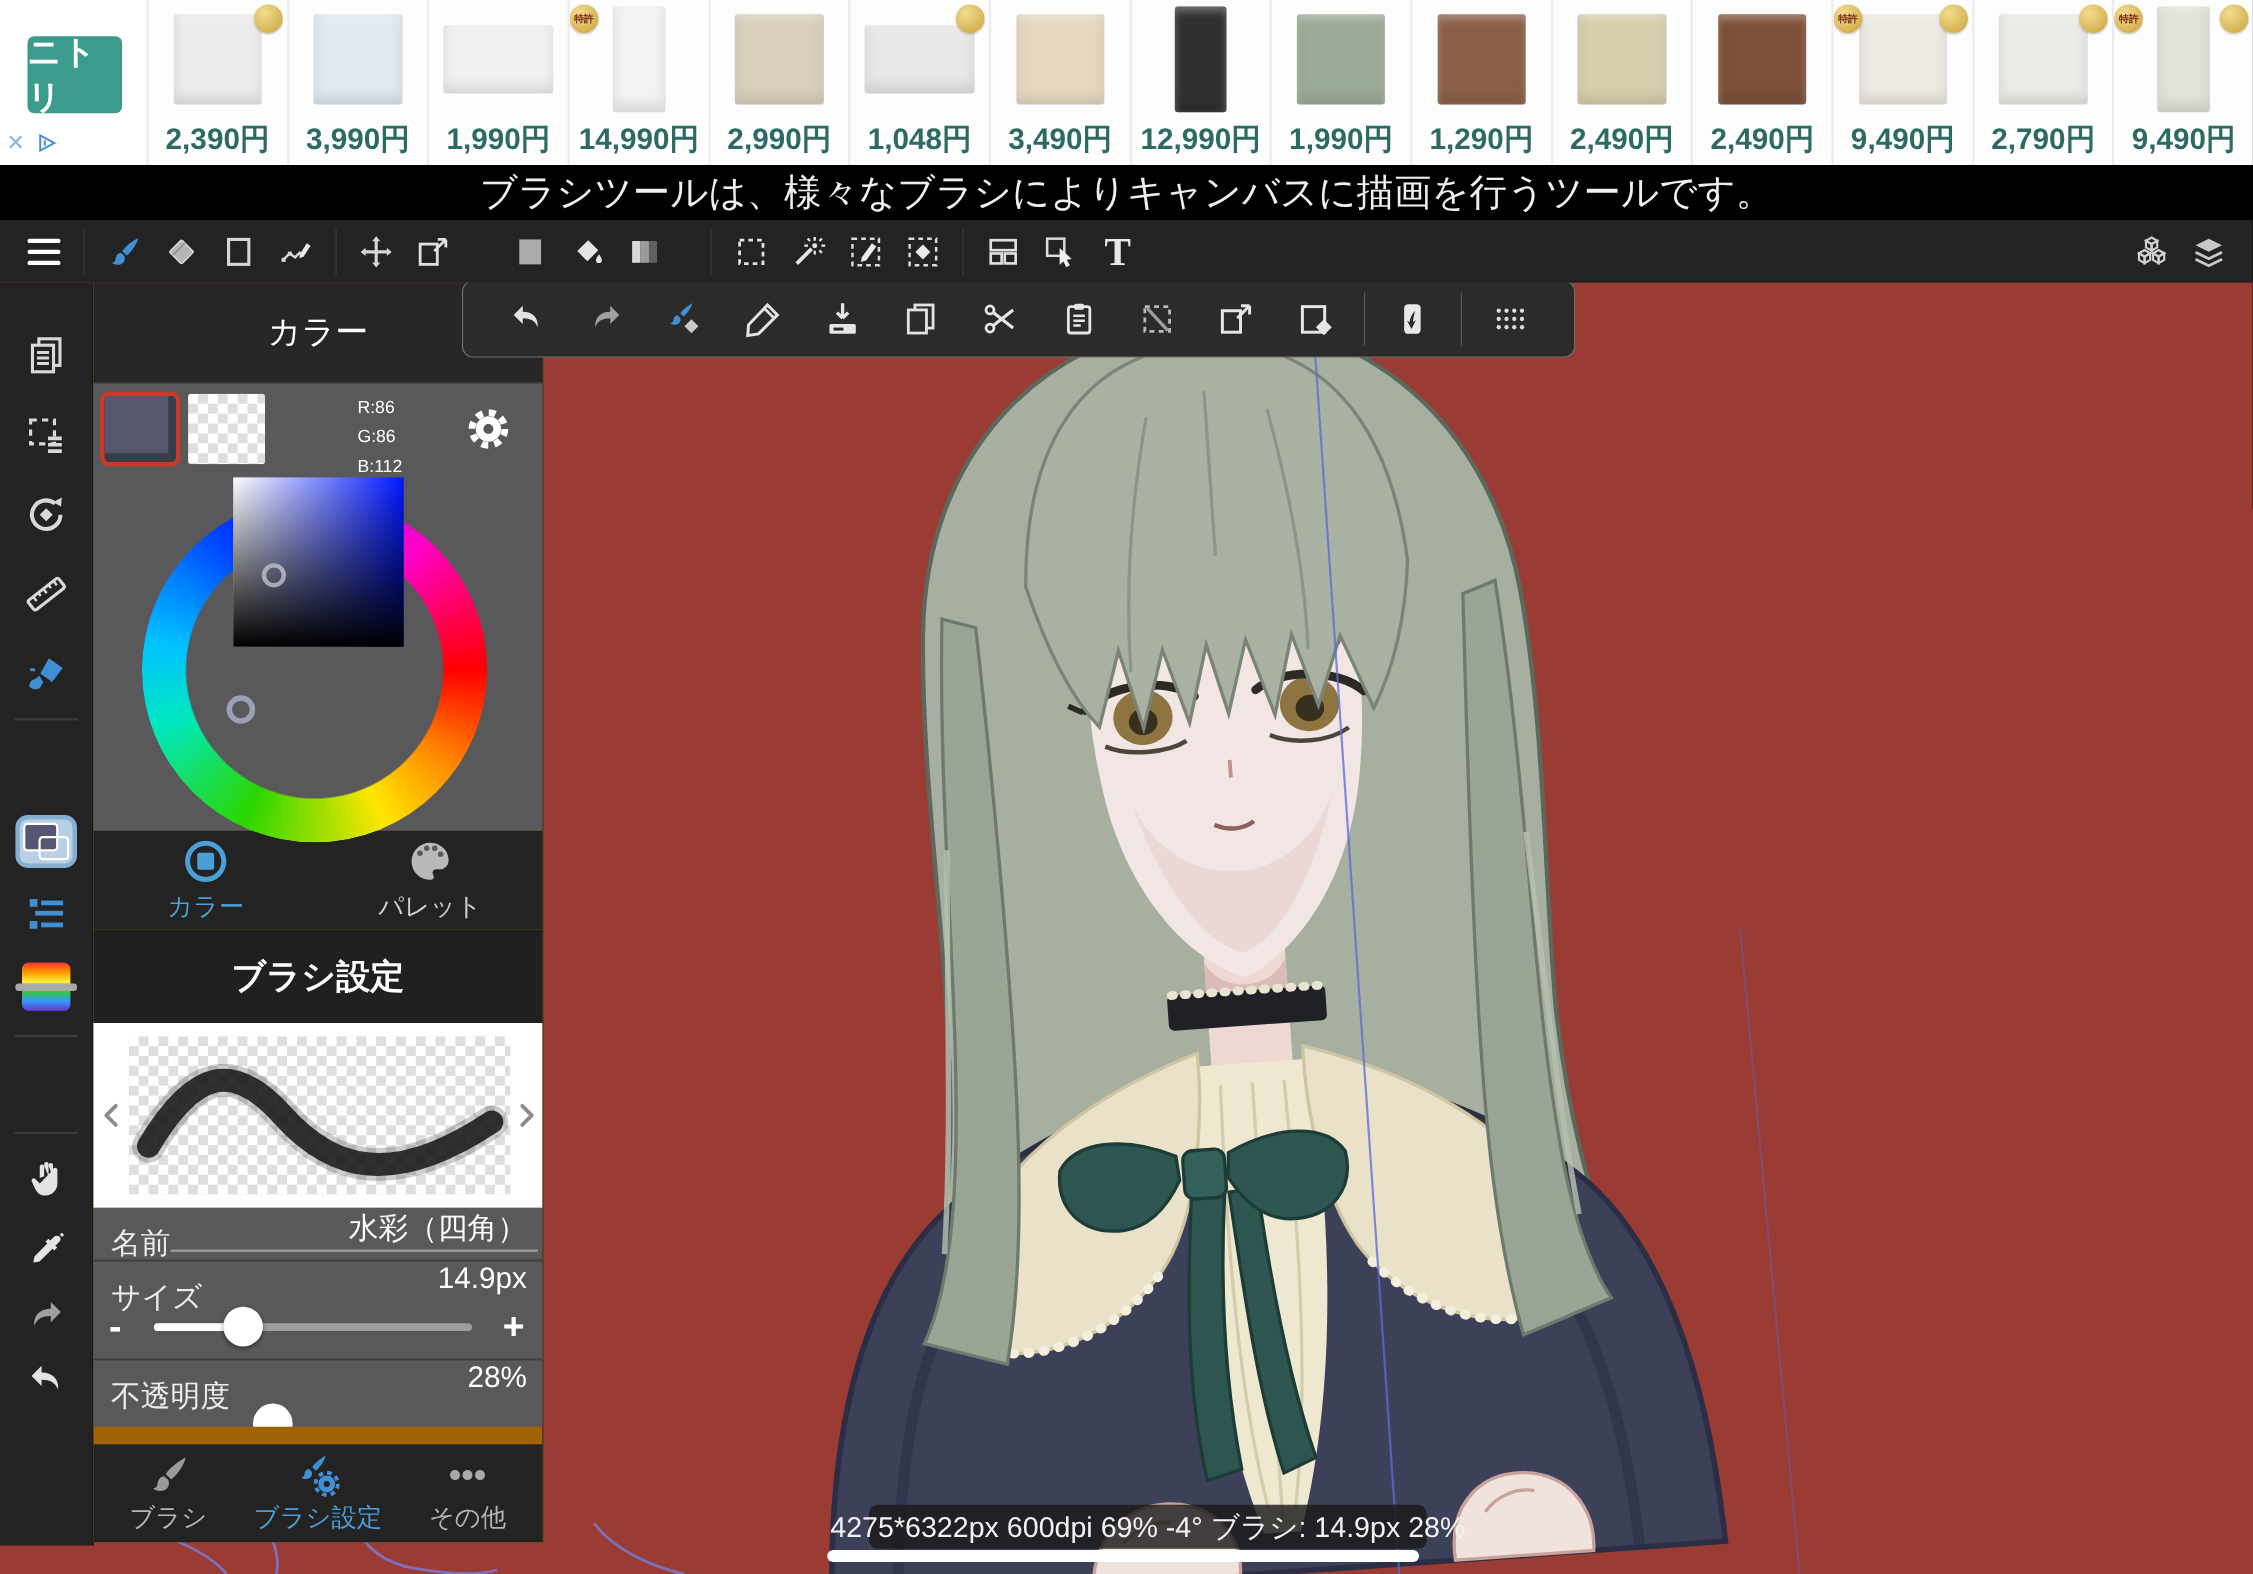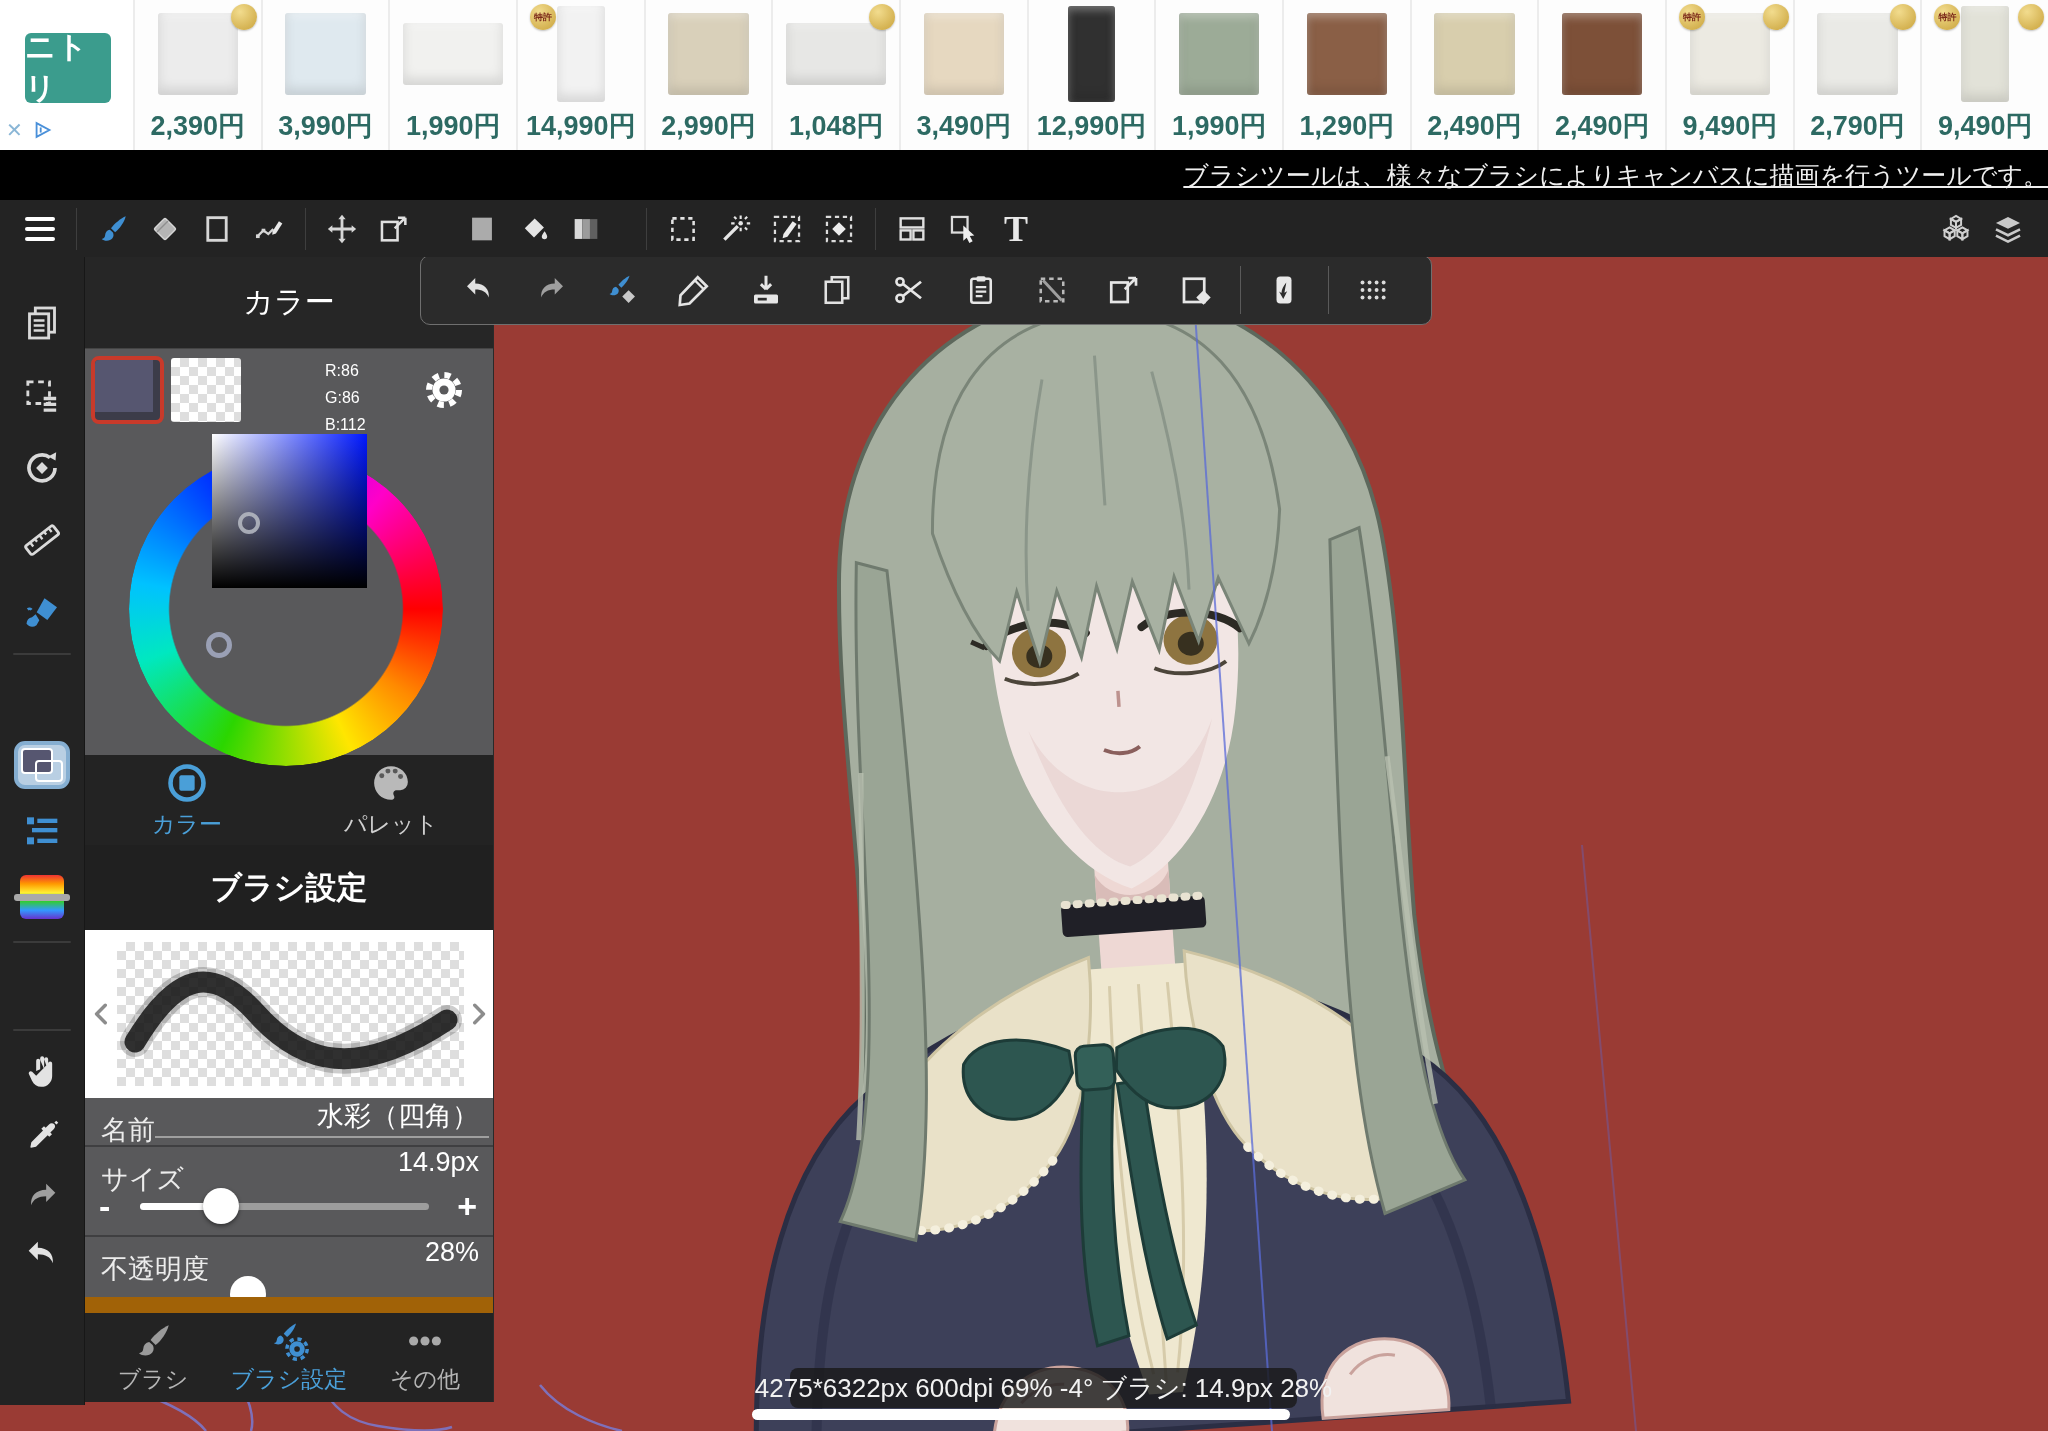--- a/index.html
+++ b/index.html
@@ -17,25 +17,25 @@
   .ad-products { flex:1; display:flex; }
   .tile { position:relative; flex:1; border-left:2px solid #ececec; background:#fdfdfd; display:flex; flex-direction:column; }
   .photo { position:relative; flex:1; display:flex; align-items:center; justify-content:center; overflow:hidden; }
   .prod { width:64%; height:76%; border-radius:3px; box-shadow:inset 0 -6px 12px rgba(0,0,0,.12), inset 0 4px 8px rgba(255,255,255,.35); }
   .p-tall .prod { width:38%; height:88%; }
   .p-wide .prod { width:80%; height:58%; }
   .price { height:42px; text-align:center; font-size:27px; font-weight:bold; color:#2d6a63; line-height:36px; flex:none; }
   .badge { position:absolute; width:26px; height:26px; border-radius:50%;
            background:radial-gradient(circle at 35% 30%, #f2dc8e, #c9a23a); display:flex; align-items:center; justify-content:center;
            font-size:9px; font-weight:bold; color:#7c2a1a; box-shadow:0 1px 2px rgba(0,0,0,.25); }
-  .br { top:4px; right:4px; } .bl { top:4px; left:12px; }
+  .br { top:4px; right:4px; } .bl { top:4px; left:0; }
 
   
   .info-bar { position:absolute; left:0; top:150px; width:2048px; height:50px; background:#000; color:#efefef;
-              font-size:25px; display:flex; align-items:center; justify-content:flex-end;text-decoration:underline; }
+              font-size:34px; display:flex; align-items:center; justify-content:center; }
 
   
   .toolbar { position:absolute; left:0; top:200px; width:2048px; height:57px; background:#232323; display:flex; align-items:center; z-index:6; }
   .tb { width:52px; height:48px; display:flex; align-items:center; justify-content:center; flex:none; }
   .tb svg { width:34px; height:34px; }
   .vsep { width:1px; height:42px; background:#3e3e3e; margin:0 10px; flex:none; }
   .burger { display:flex; flex-direction:column; gap:6px; margin-left:14px; width:52px; align-items:center; }
   .burger span { width:30px; height:4px; background:#fff; border-radius:2px; }
   .ticon { font-family:"Liberation Serif","DejaVu Serif",serif; font-size:36px; color:#e8e8e8; font-weight:600; line-height:1; }
   .tspacer { flex:1; }

